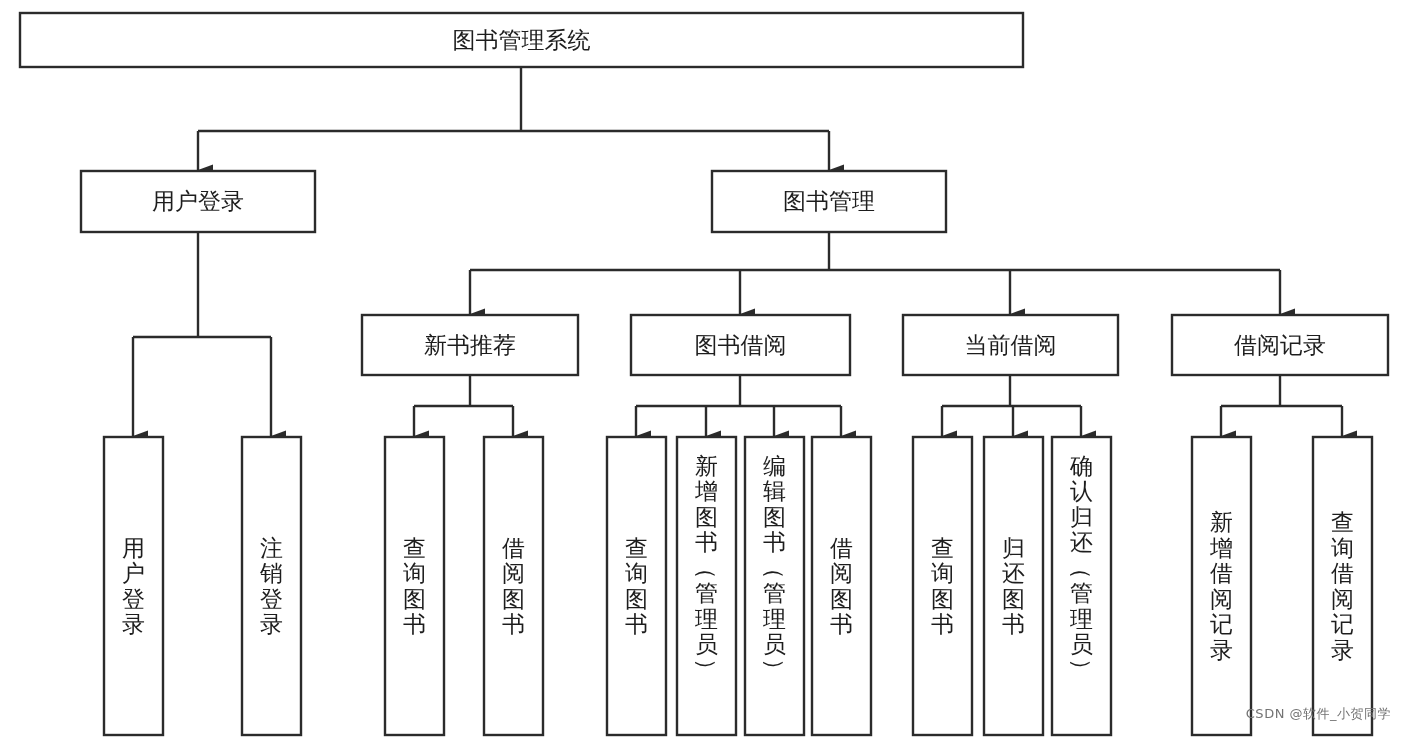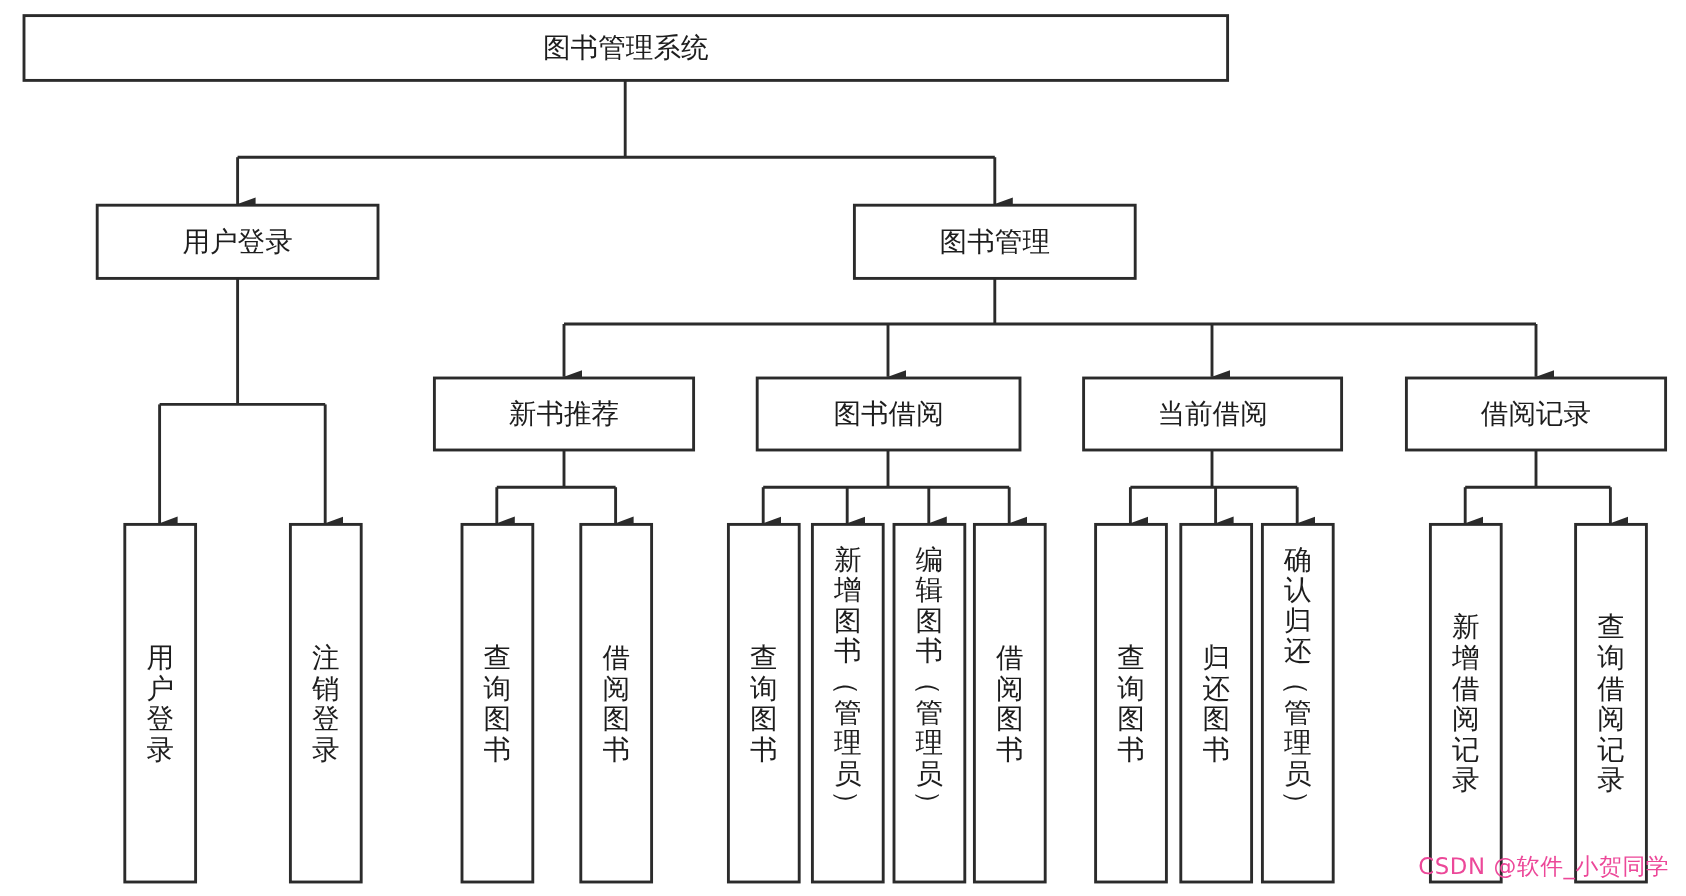--- a/index.html
+++ b/index.html
@@ -32,24 +32,24 @@
   .connector{
     stroke:#2b2b2b;
     stroke-width:2.4;
     fill:none;
     stroke-linecap:butt;
   }
   .arrow-head{fill:#2b2b2b;}
   .watermark{
     position:absolute;
     right:14px;
-    bottom:12px;
+    bottom:24px;
     font-family:"DejaVu Sans","Liberation Sans",sans-serif;
-    font-size:19px;
-    color:#ec4899;
+    font-size:13px;
+    color:#737373;
     white-space:nowrap;
     letter-spacing:0.5px;
   }
 </style>
 </head>
 <body>
 
 <svg id="chart-root" viewBox="0 0 1405 747">
   <defs>
     <marker id="arrowdown" markerWidth="14" markerHeight="16" refX="7" refY="15" orient="auto" markerUnits="userSpaceOnUse">

